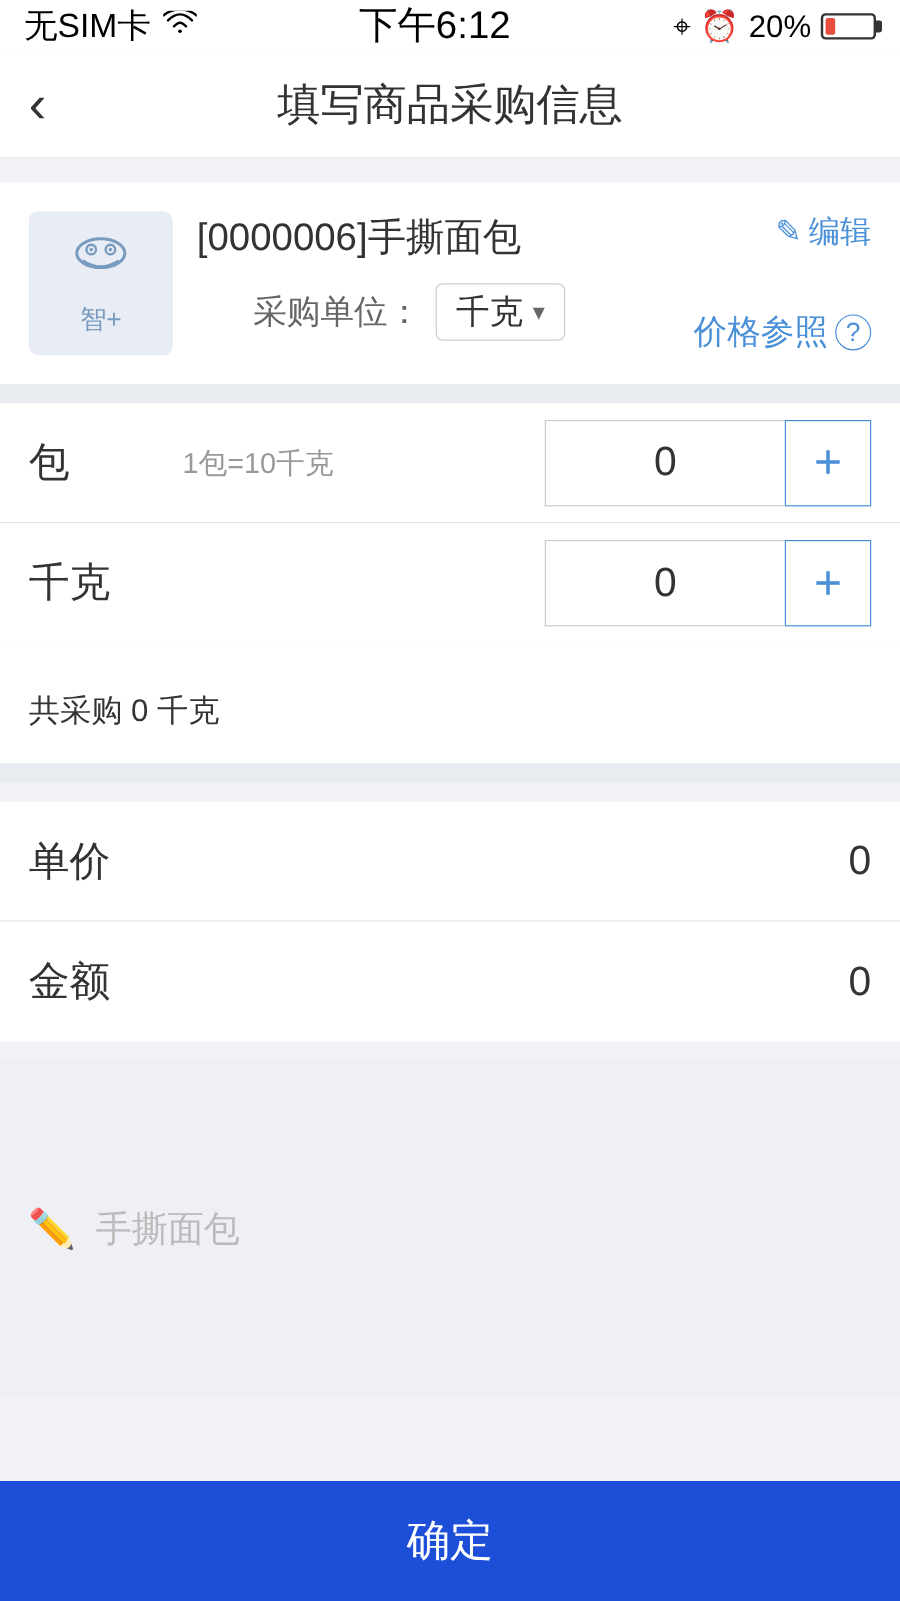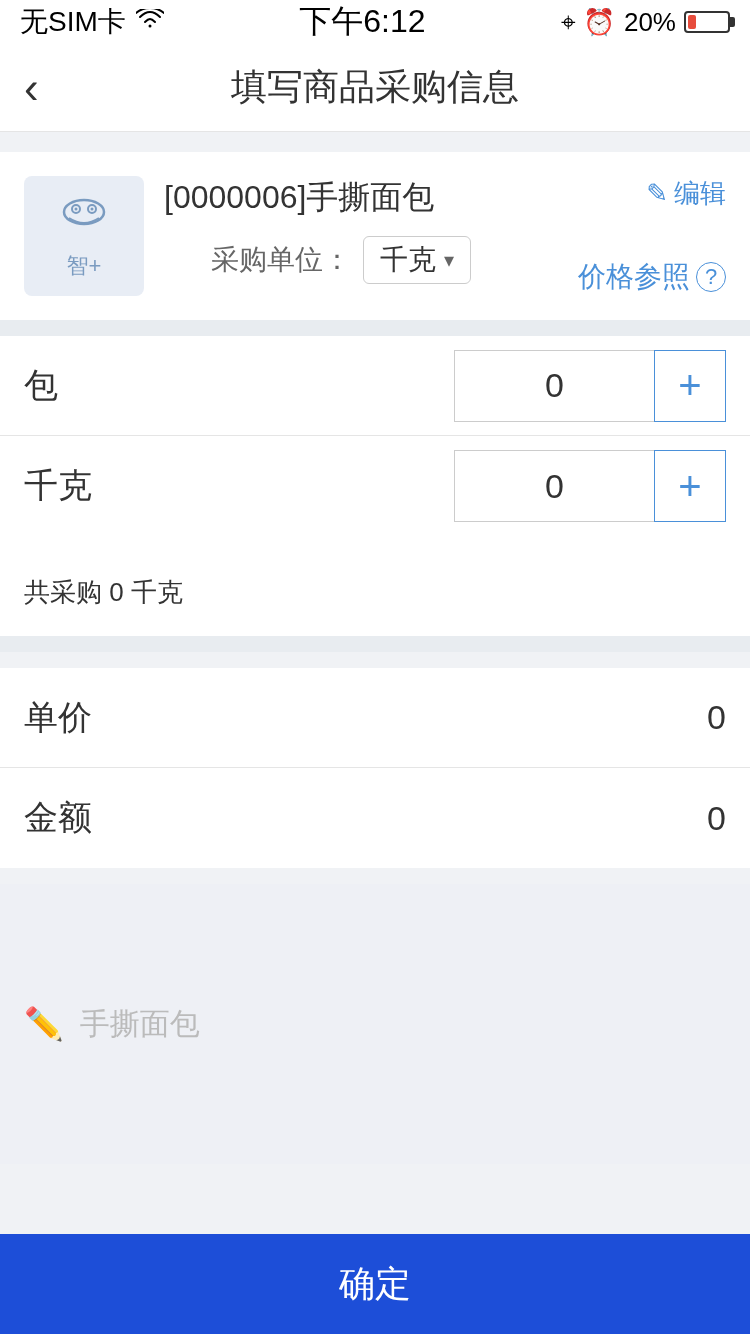--- a/index.html
+++ b/index.html
@@ -380,20 +380,21 @@
     <span class="price-ref-help">?</span>
   </div>
 </div>
 
 <div class="divider-thick"></div>
 
 <div class="input-section">
 
   <div class="input-row">
     <span class="input-label">包</span>
+    <span class="input-sublabel">1包=10千克</span>
     <div class="input-spacer"></div>
     <div class="num-input-wrapper">
       <input class="num-input" type="text" value="0" style="">
       <button class="plus-btn">+</button>
     </div>
   </div>
 
   <div class="input-row">
     <span class="input-label">千克</span>
     <div class="input-spacer"></div>

